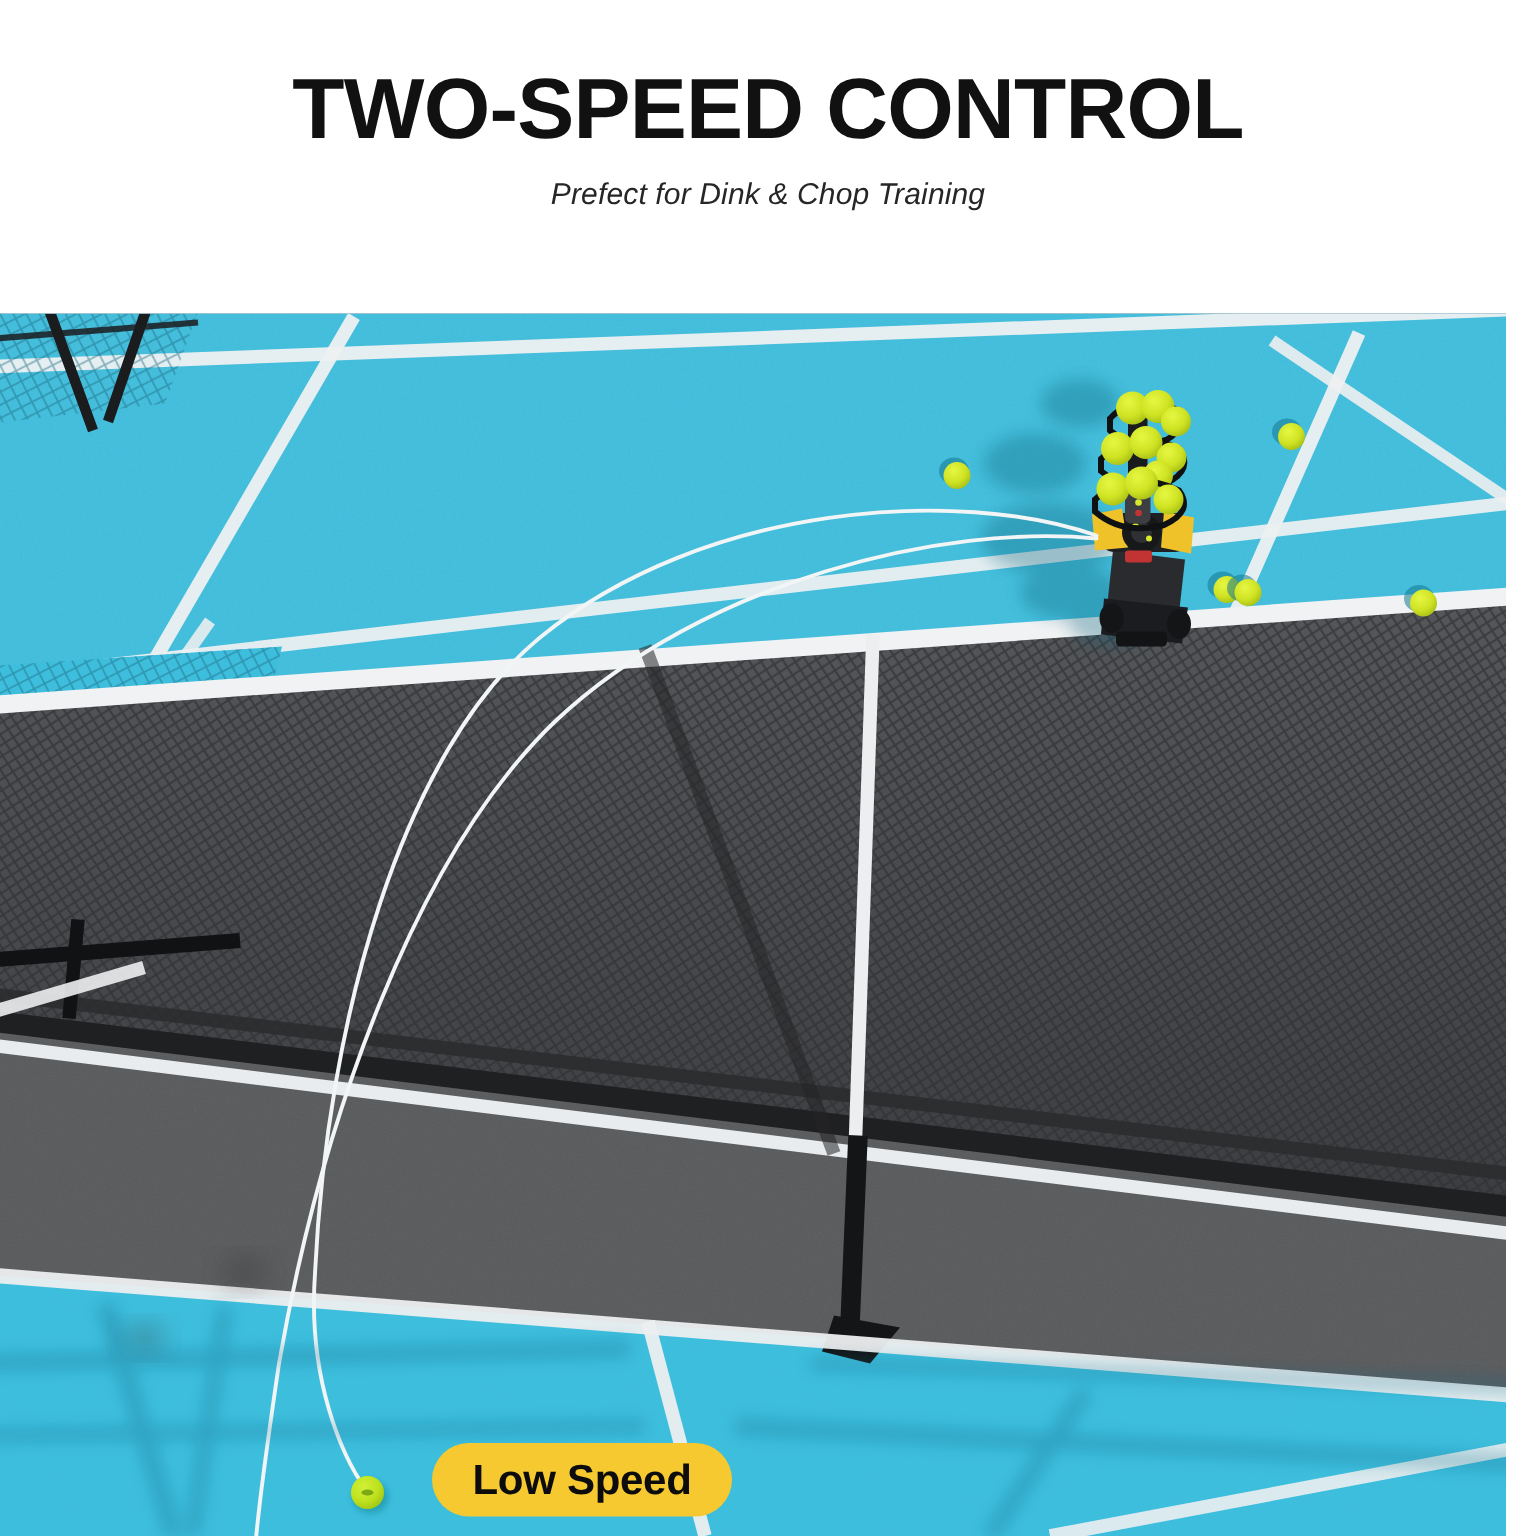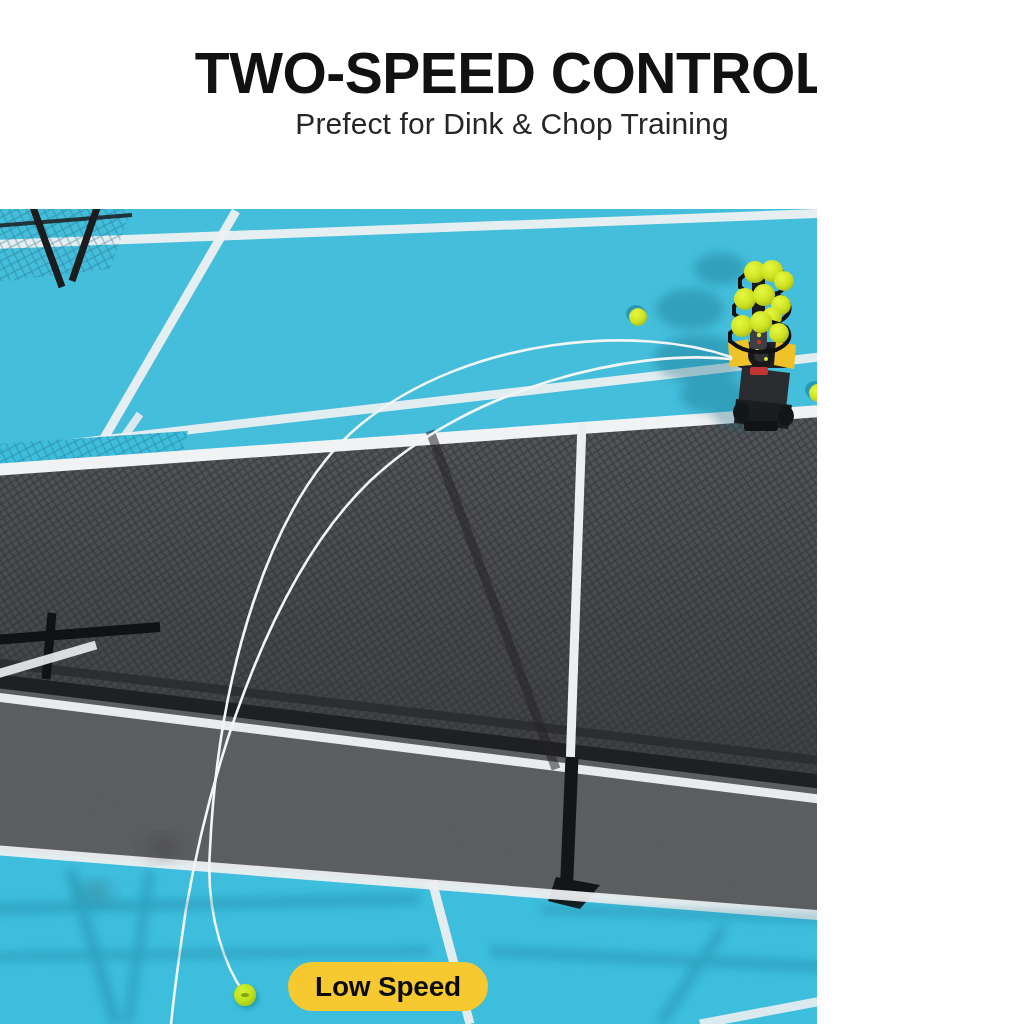--- a/index.html
+++ b/index.html
@@ -1,36 +1,36 @@
 <!DOCTYPE html>
 <html><head>
 <meta charset="utf-8">
 <style>
   * { margin:0; padding:0; box-sizing:border-box; }
   html,body{ width:1024px; height:1024px; overflow:hidden; background:#fff;
     font-family:"Liberation Sans", sans-serif; }
 
-  #page{ position:relative; width:817px; height:1024px; overflow:hidden; background:#404040; }
+  #page{ position:relative; width:1004px; height:1024px; overflow:hidden; background:#404040; }
 
   
   #header{
     position:absolute; left:0; top:0; width:1024px; height:209px;
     background:#ffffff; z-index:40;
     display:flex; flex-direction:column; align-items:center; justify-content:flex-start;
   }
   #title{
     margin-top:44px;
     font-size:57px; line-height:1.04; font-weight:bold; color:#111111;
     letter-spacing:-0.5px; text-align:center; white-space:nowrap;
     font-family:"Liberation Sans", sans-serif;
   }
   #subtitle{
-    margin-top:4px;
-    font-size:30px; font-weight:400; color:#262626; text-align:center;
-    letter-spacing:0.1px; white-space:nowrap;
+    margin-top:16px;
+    font-size:20px; font-weight:400; color:#262626; text-align:center;
+    letter-spacing:0.1px; white-space:nowrap;font-style:italic;
   }
 
   
   #scene{
     position:absolute; left:0; top:209px; width:1024px; height:815px;
     overflow:hidden; background:#3ebedd;padding-left:48px;
   }
   #scene svg{ position:absolute; left:0; top:0; }
 
   

